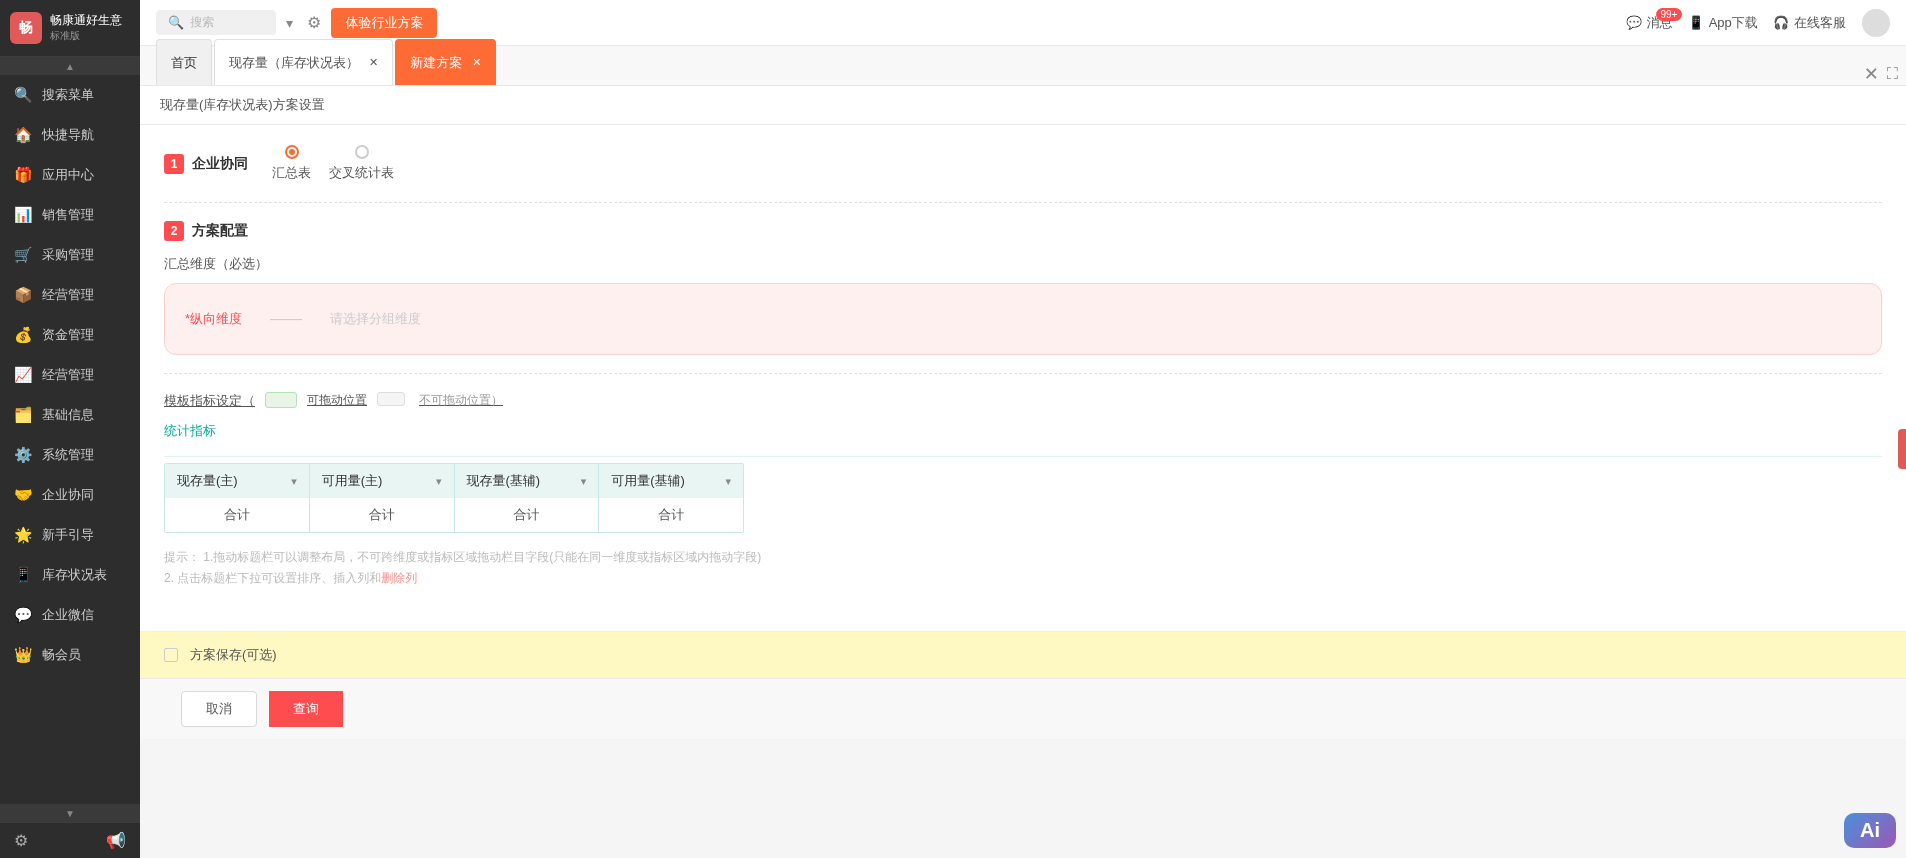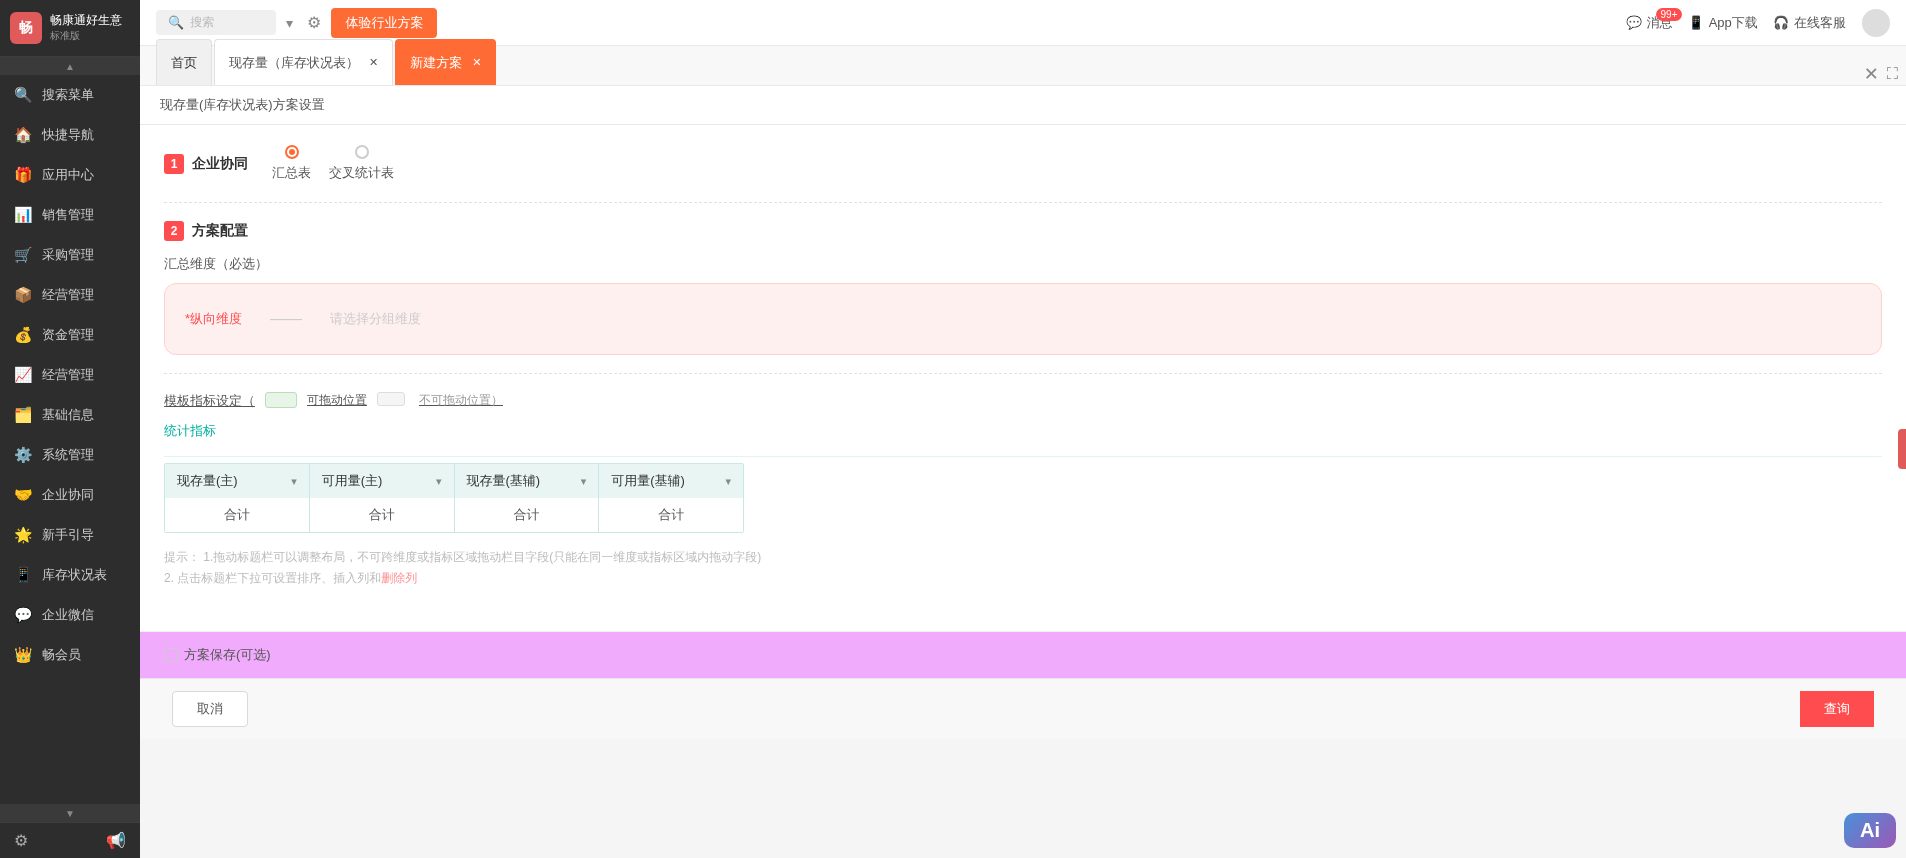--- a/index.html
+++ b/index.html
@@ -271,36 +271,36 @@
     .col-chevron { color: #888; font-size: 11px; }
 
     
     .tips-section {
       margin-top: 16px; font-size: 12px; color: #bbb;
     }
     .tips-section p { margin-bottom: 4px; }
 
     
     .bottom-checkbox {
-      display: flex; align-items: center; gap: 6px;
+      display: flex; align-items: center; gap: 12px;
       padding: 14px 24px;
-      background: #f0abfc;
+      background: #fef9c3;
       border-top: 1px solid #f0f0f0;
       font-size: 13px; color: #555;
     }
     .checkbox-box {
       width: 14px; height: 14px;
       border: 1px solid #ccc; border-radius: 2px;
       cursor: pointer;
     }
 
     
     .footer-bar {
-      display: flex; justify-content: space-between;
-      padding: 12px 32px;
+      display: flex; justify-content: flex-start;
+      padding: 12px 41px;
       background: #f8f8f8;
       border-top: 1px solid #e8e8e8;
       gap: 12px;
     }
     .btn-cancel {
       background: #fff; border: 1px solid #d9d9d9;
       border-radius: 4px; padding: 8px 24px;
       font-size: 13px; color: #555; cursor: pointer;
     }
     .btn-query {

